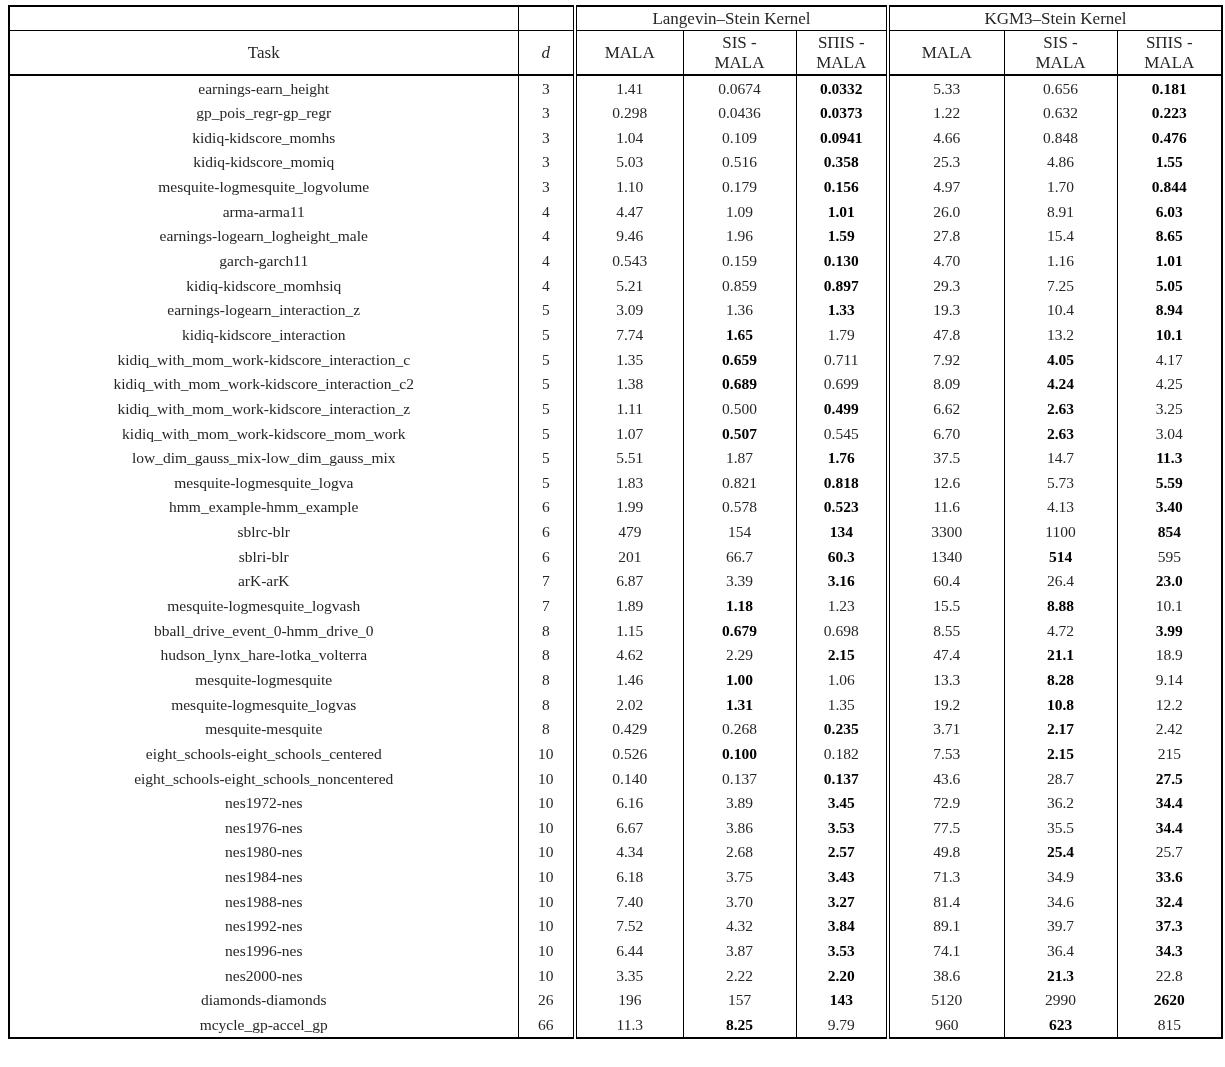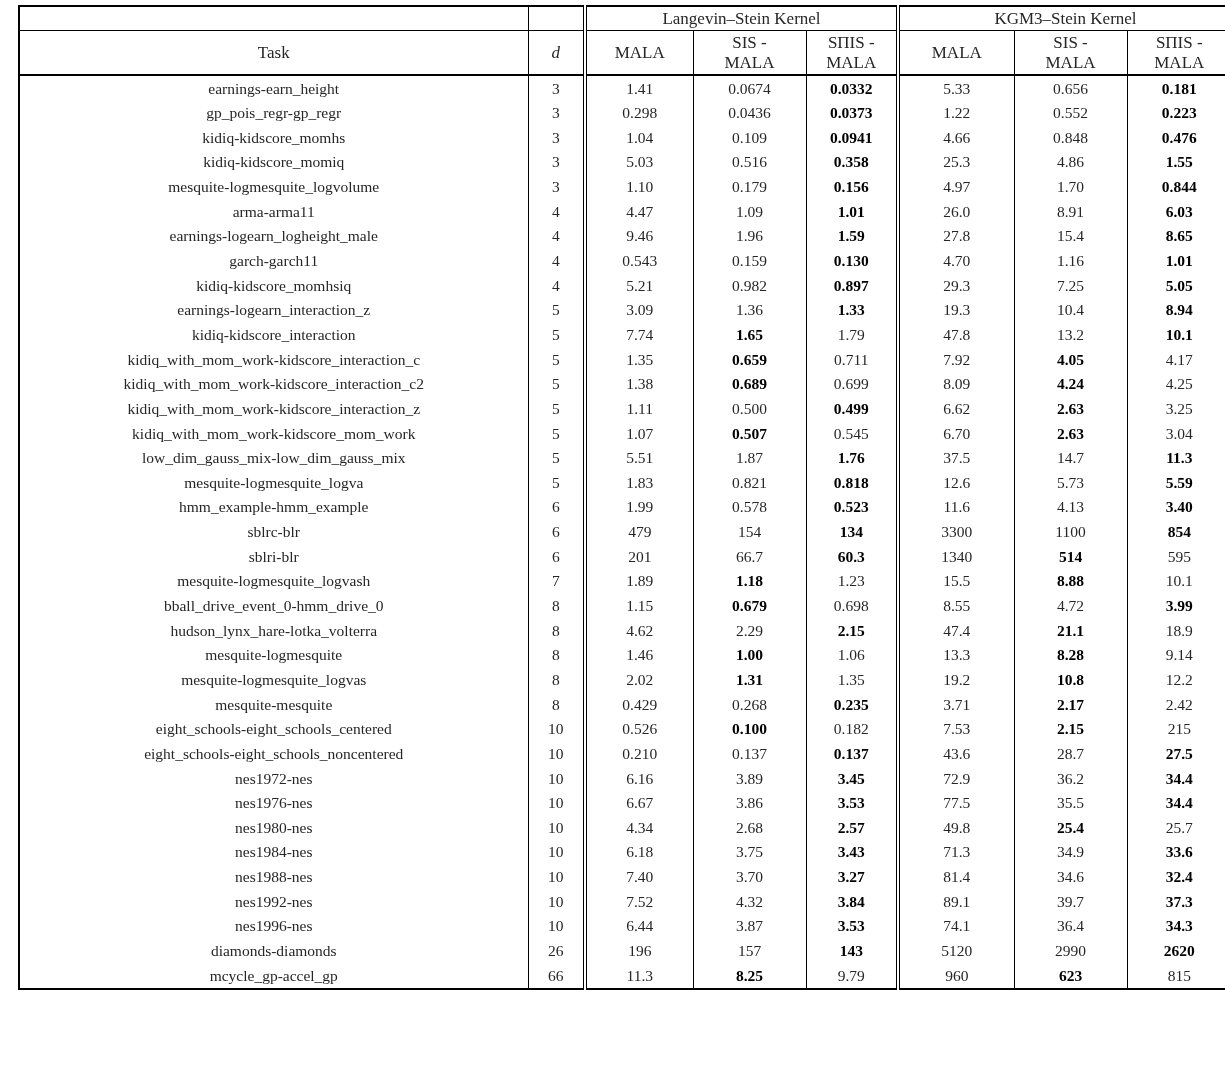--- a/index.html
+++ b/index.html
@@ -5,21 +5,21 @@
   html, body {
     margin: 0;
     padding: 0;
     background: #ffffff;
     width: 1225px;
     height: 1067px;
     overflow: hidden;
     font-family: "Liberation Serif", "DejaVu Serif", serif;
   }
   .wrap {
-    padding: 5px 0 0 18px;
+    padding: 5px 0 0 8px;
   }
   table.results {
     border-collapse: collapse;
     table-layout: fixed;
     width: 1213px;
     border: 2px solid #000;
     color: #262626;
   }
   th, td {
     text-align: center;
@@ -109,21 +109,21 @@
           <td class="num b-r">0.656</td>
           <td class="num  bold">0.181</td>
         </tr>
         <tr>
           <td class="task b-r">gp_pois_regr-gp_regr</td>
           <td class="dim b-dbl">3</td>
           <td class="num b-r">0.298</td>
           <td class="num b-r">0.0436</td>
           <td class="num b-dbl bold">0.0373</td>
           <td class="num b-r">1.22</td>
-          <td class="num b-r">0.552</td>
+          <td class="num b-r">0.632</td>
           <td class="num  bold">0.223</td>
         </tr>
         <tr>
           <td class="task b-r">kidiq-kidscore_momhs</td>
           <td class="dim b-dbl">3</td>
           <td class="num b-r">1.04</td>
           <td class="num b-r">0.109</td>
           <td class="num b-dbl bold">0.0941</td>
           <td class="num b-r">4.66</td>
           <td class="num b-r">0.848</td>
@@ -176,21 +176,21 @@
           <td class="num b-r">0.159</td>
           <td class="num b-dbl bold">0.130</td>
           <td class="num b-r">4.70</td>
           <td class="num b-r">1.16</td>
           <td class="num  bold">1.01</td>
         </tr>
         <tr>
           <td class="task b-r">kidiq-kidscore_momhsiq</td>
           <td class="dim b-dbl">4</td>
           <td class="num b-r">5.21</td>
-          <td class="num b-r">0.982</td>
+          <td class="num b-r">0.859</td>
           <td class="num b-dbl bold">0.897</td>
           <td class="num b-r">29.3</td>
           <td class="num b-r">7.25</td>
           <td class="num  bold">5.05</td>
         </tr>
         <tr>
           <td class="task b-r">earnings-logearn_interaction_z</td>
           <td class="dim b-dbl">5</td>
           <td class="num b-r">3.09</td>
           <td class="num b-r">1.36</td>
@@ -293,20 +293,30 @@
           <td class="task b-r">sblri-blr</td>
           <td class="dim b-dbl">6</td>
           <td class="num b-r">201</td>
           <td class="num b-r">66.7</td>
           <td class="num b-dbl bold">60.3</td>
           <td class="num b-r">1340</td>
           <td class="num b-r bold">514</td>
           <td class="num">595</td>
         </tr>
         <tr>
+          <td class="task b-r">arK-arK</td>
+          <td class="dim b-dbl">7</td>
+          <td class="num b-r">6.87</td>
+          <td class="num b-r">3.39</td>
+          <td class="num b-dbl bold">3.16</td>
+          <td class="num b-r">60.4</td>
+          <td class="num b-r">26.4</td>
+          <td class="num  bold">23.0</td>
+        </tr>
+        <tr>
           <td class="task b-r">mesquite-logmesquite_logvash</td>
           <td class="dim b-dbl">7</td>
           <td class="num b-r">1.89</td>
           <td class="num b-r bold">1.18</td>
           <td class="num b-dbl">1.23</td>
           <td class="num b-r">15.5</td>
           <td class="num b-r bold">8.88</td>
           <td class="num">10.1</td>
         </tr>
         <tr>
@@ -365,21 +375,21 @@
           <td class="num b-r">0.526</td>
           <td class="num b-r bold">0.100</td>
           <td class="num b-dbl">0.182</td>
           <td class="num b-r">7.53</td>
           <td class="num b-r bold">2.15</td>
           <td class="num">215</td>
         </tr>
         <tr>
           <td class="task b-r">eight_schools-eight_schools_noncentered</td>
           <td class="dim b-dbl">10</td>
-          <td class="num b-r">0.210</td>
+          <td class="num b-r">0.140</td>
           <td class="num b-r">0.137</td>
           <td class="num b-dbl bold">0.137</td>
           <td class="num b-r">43.6</td>
           <td class="num b-r">28.7</td>
           <td class="num  bold">27.5</td>
         </tr>
         <tr>
           <td class="task b-r">nes1972-nes</td>
           <td class="dim b-dbl">10</td>
           <td class="num b-r">6.16</td>
@@ -441,20 +451,30 @@
         </tr>
         <tr>
           <td class="task b-r">nes1996-nes</td>
           <td class="dim b-dbl">10</td>
           <td class="num b-r">6.44</td>
           <td class="num b-r">3.87</td>
           <td class="num b-dbl bold">3.53</td>
           <td class="num b-r">74.1</td>
           <td class="num b-r">36.4</td>
           <td class="num  bold">34.3</td>
+        </tr>
+        <tr>
+          <td class="task b-r">nes2000-nes</td>
+          <td class="dim b-dbl">10</td>
+          <td class="num b-r">3.35</td>
+          <td class="num b-r">2.22</td>
+          <td class="num b-dbl bold">2.20</td>
+          <td class="num b-r">38.6</td>
+          <td class="num b-r bold">21.3</td>
+          <td class="num">22.8</td>
         </tr>
         <tr>
           <td class="task b-r">diamonds-diamonds</td>
           <td class="dim b-dbl">26</td>
           <td class="num b-r">196</td>
           <td class="num b-r">157</td>
           <td class="num b-dbl bold">143</td>
           <td class="num b-r">5120</td>
           <td class="num b-r">2990</td>
           <td class="num  bold">2620</td>

